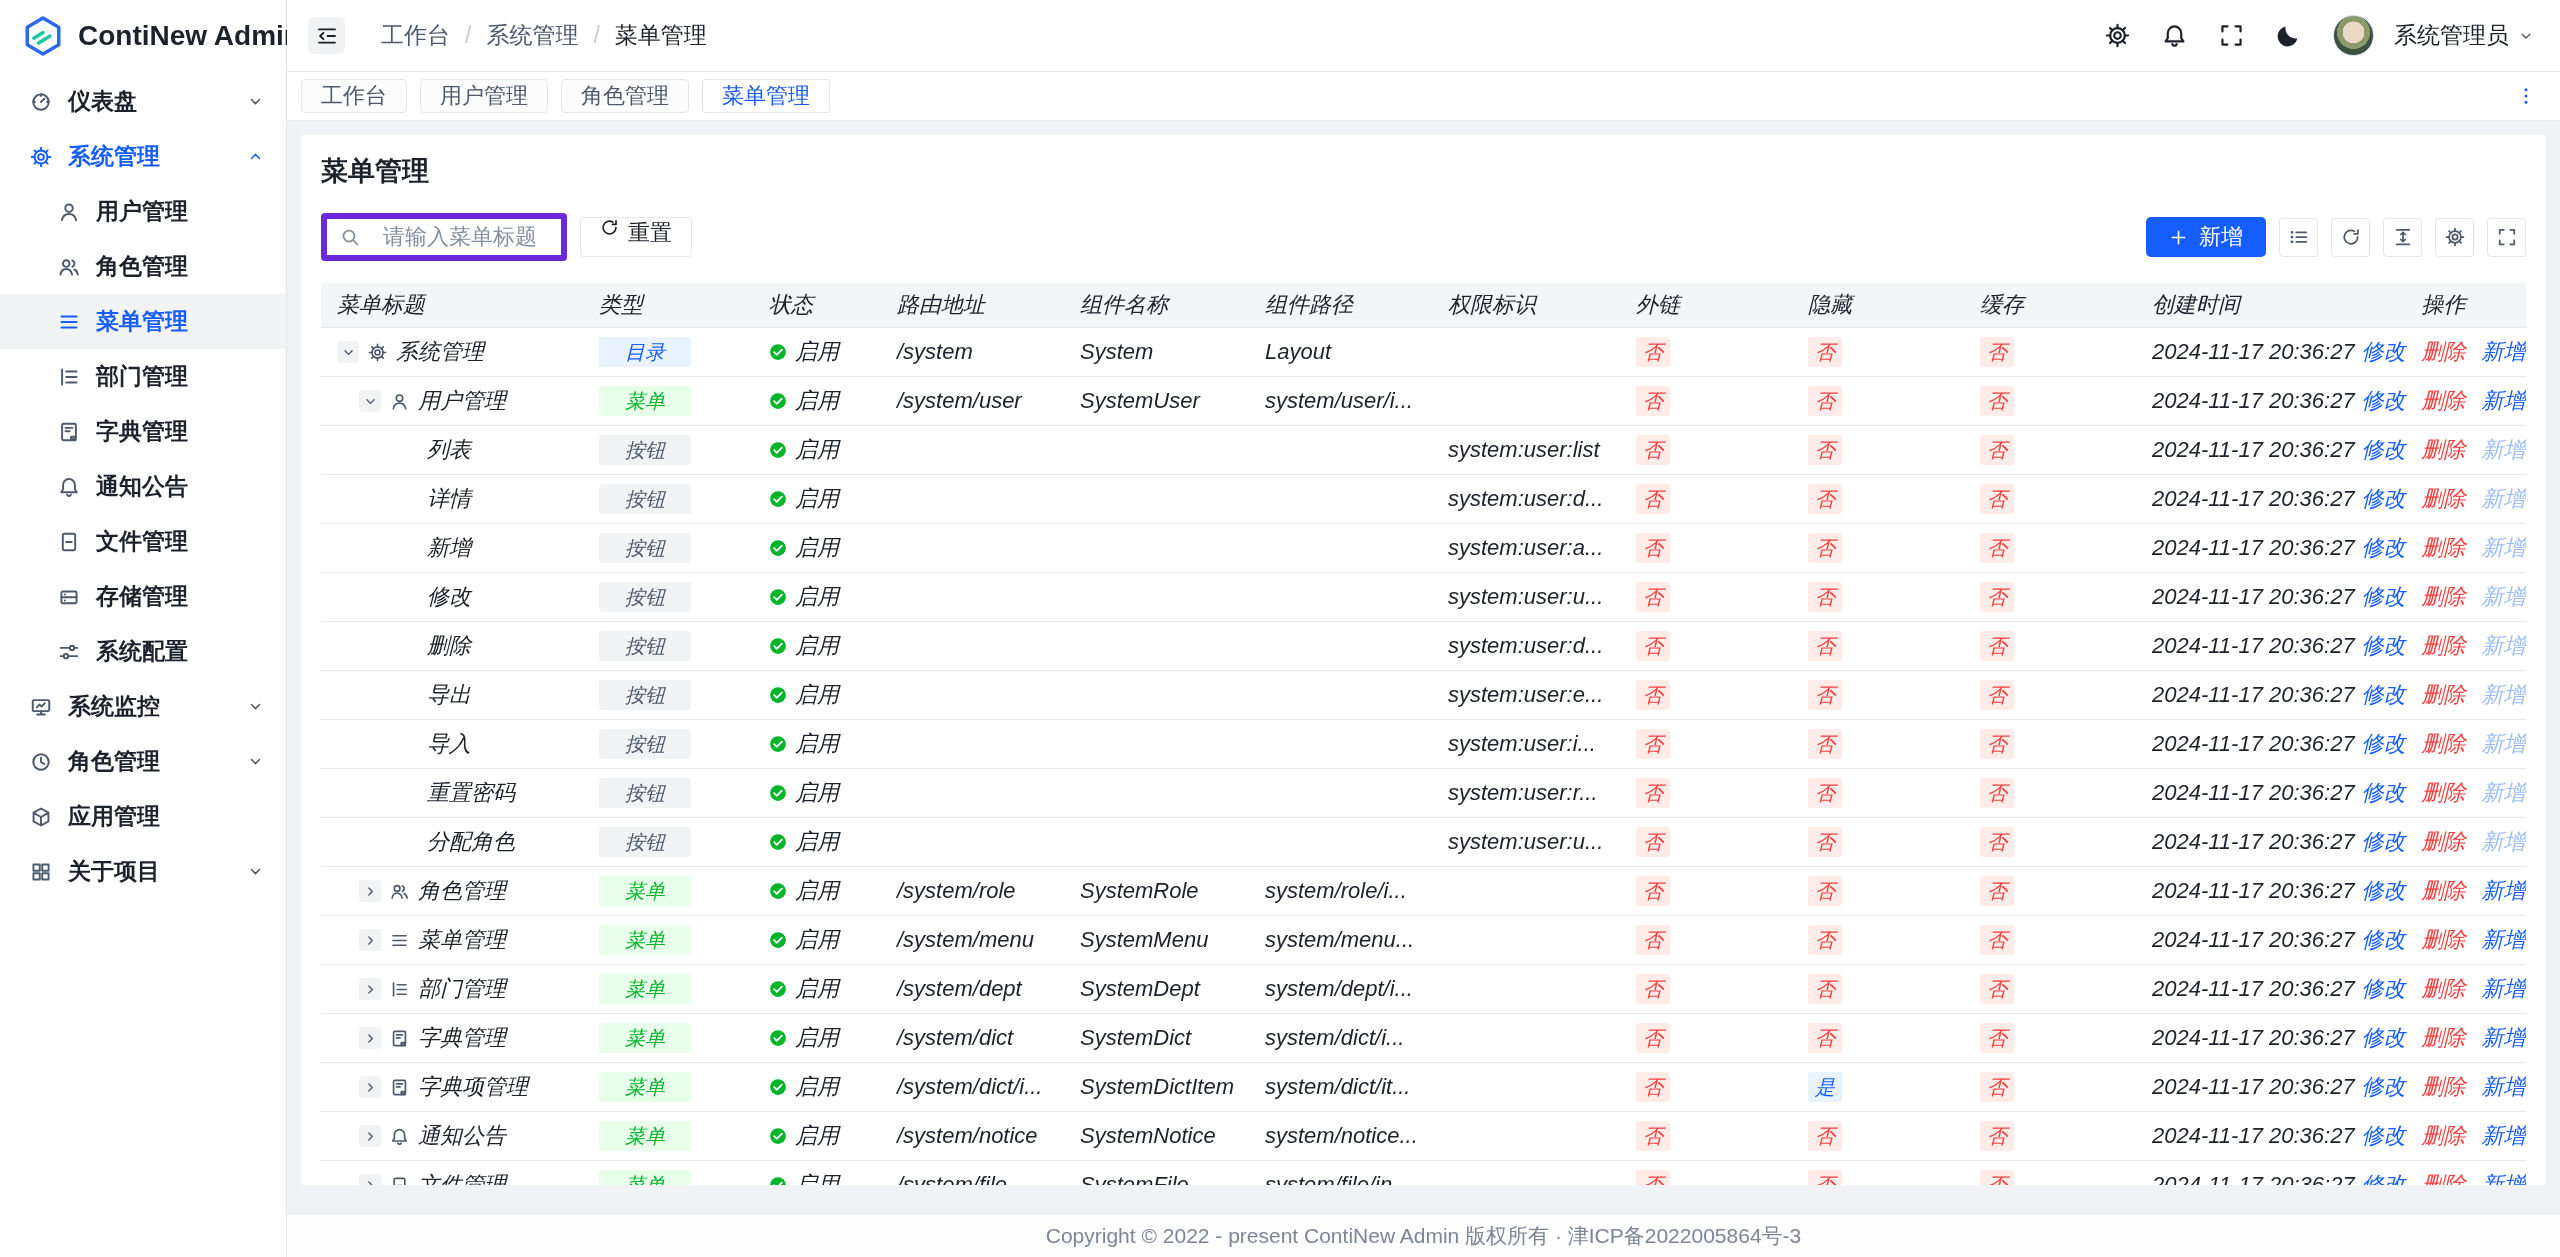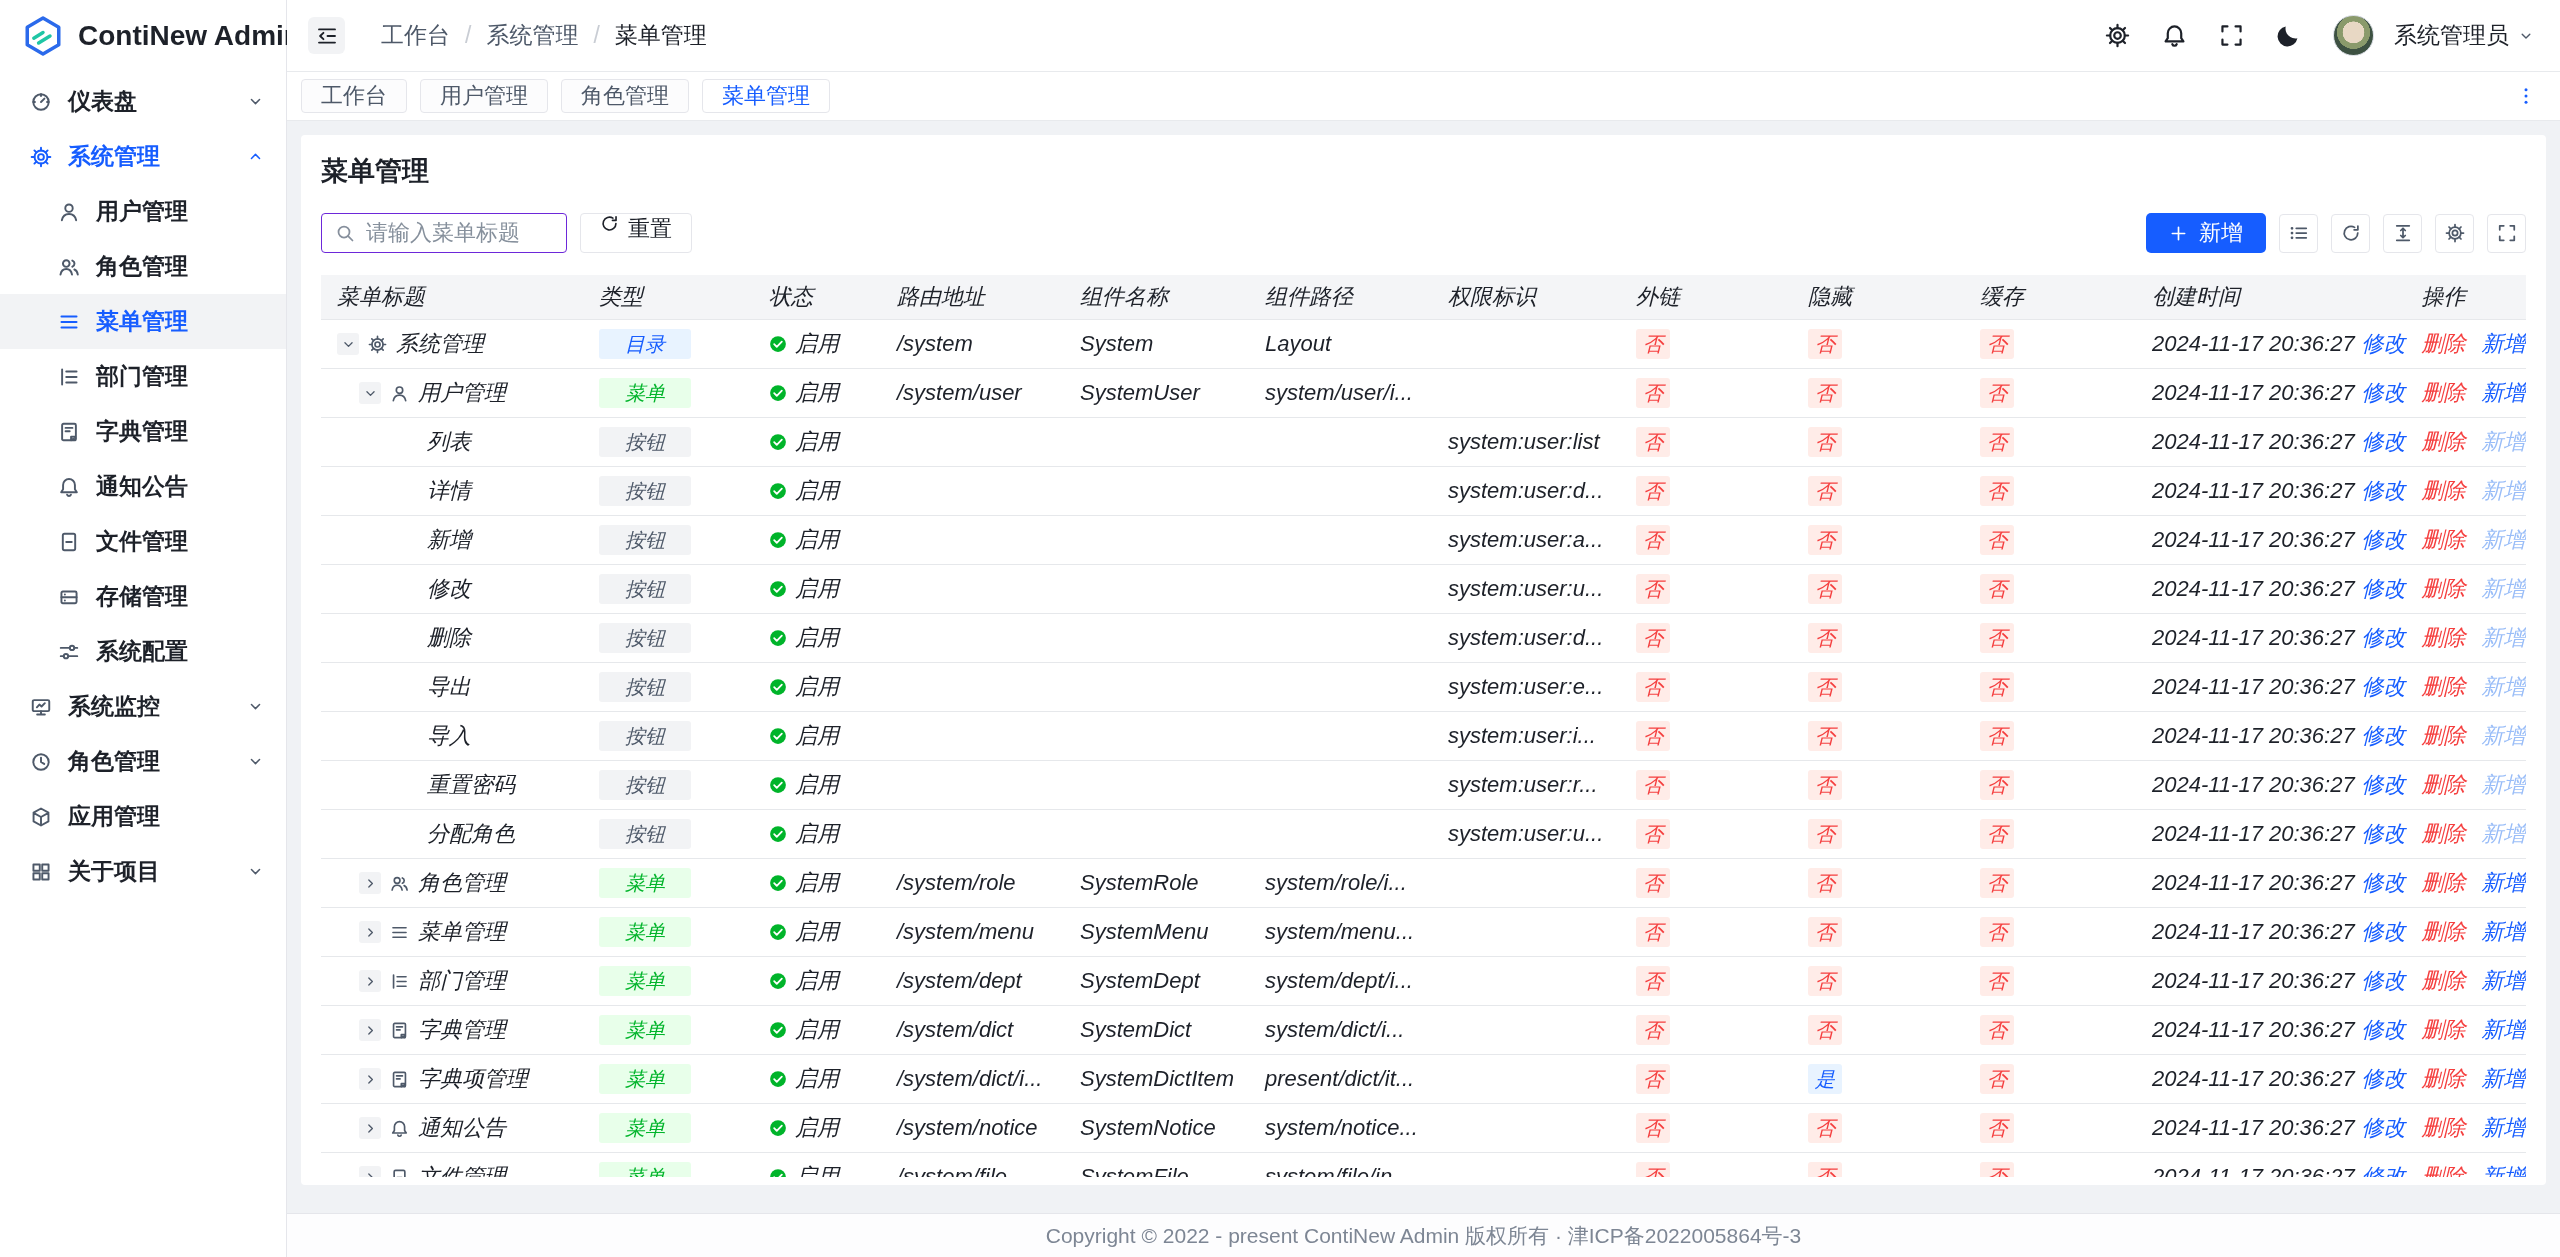--- a/index.html
+++ b/index.html
@@ -49,21 +49,21 @@
   .tabstrip { height:49px; flex:none; background:#fff; display:flex; align-items:center; gap:13px; padding:0 24px 0 14px; border-bottom:1px solid #e8eaed; }
   .tab { height:34px; padding:0 19px; display:flex; align-items:center; font-size:22px; color:#4e5969; background:#fcfcfd; border:1px solid #e5e6eb; border-radius:4px; cursor:pointer; white-space:nowrap; }
   .tab.active { color:#165dff; background:#fff; }
   .tabs-more { margin-left:auto; width:20px; height:20px; color:#165dff; cursor:pointer; }
 
   
   .content { flex:1; padding:14px; overflow:hidden; }
   .card { background:#fff; border-radius:4px; height:1050px; padding:18px 20px; }
   .page-title { margin:0 0 24px 0; font-size:27px; font-weight:600; }
   .toolbar { display:flex; align-items:center; }
-  .search-box { width:246px; height:40px; border:1px solid #6d28d9; border-radius:4px; background:#fff; display:flex; align-items:center; gap:9px; padding:0 13px; }
+  .search-box { width:246px; height:48px; border:6px solid #6d28d9; border-radius:4px; background:#fff; display:flex; align-items:center; gap:21px; padding:0 13px; }
   .search-box .icon { width:20px; height:20px; color:#868f9c; }
   .search-box input { flex:1; min-width:0; border:none; outline:none; background:transparent; font-size:22px; font-family:inherit; color:#1d2129; }
   .search-box input::placeholder { color:#86909c; }
   .btn-reset { margin-left:13px; height:40px; padding:0 19px; background:#fff; border:1px solid #e5e6eb; border-radius:4px; display:flex; gap:9px; font-size:22px; color:#1d2129; cursor:pointer; font-family:inherit; }
   .btn-reset .icon { width:19px; height:19px; }
   .toolbar-right { margin-left:auto; display:flex; align-items:center; gap:13px; }
   .btn-primary { height:40px; padding:0 23px; background:#165dff; border:none; border-radius:5px; color:#fff; font-size:22px; display:flex; align-items:center; gap:11px; cursor:pointer; font-family:inherit; }
   .btn-primary .icon { width:19px; height:19px; }
   .icon-btn { width:39px; height:39px; background:#fff; border:1px solid #e5e6eb; border-radius:4px; color:#4e5969; display:flex; align-items:center; justify-content:center; cursor:pointer; }
   .icon-btn .icon { width:20px; height:20px; }
@@ -1093,21 +1093,21 @@
                   <span class="icon status-check">
                     <svg viewBox="0 0 16 16">
                       <circle cx="8" cy="8" r="7" fill="#00b42a"></circle>
                       <path d="M4.6 8.2l2.3 2.3 4.5-4.6" stroke="#fff" stroke-width="1.6" fill="none" stroke-linecap="round" stroke-linejoin="round"></path>
                     </svg>
                   </span>
                   <span>启用</span>
                 </div>
     <div class="td c3">/system/dict/i...</div>
     <div class="td c4">SystemDictItem</div>
-    <div class="td c5">present/dict/it...</div>
+    <div class="td c5">system/dict/it...</div>
     <div class="td c6"></div>
     <div class="td c7">
                   <span class="tag no">否</span>
                 </div>
     <div class="td c8">
                   <span class="tag yes">是</span>
                 </div>
     <div class="td c9">
                   <span class="tag no">否</span>
                 </div>

